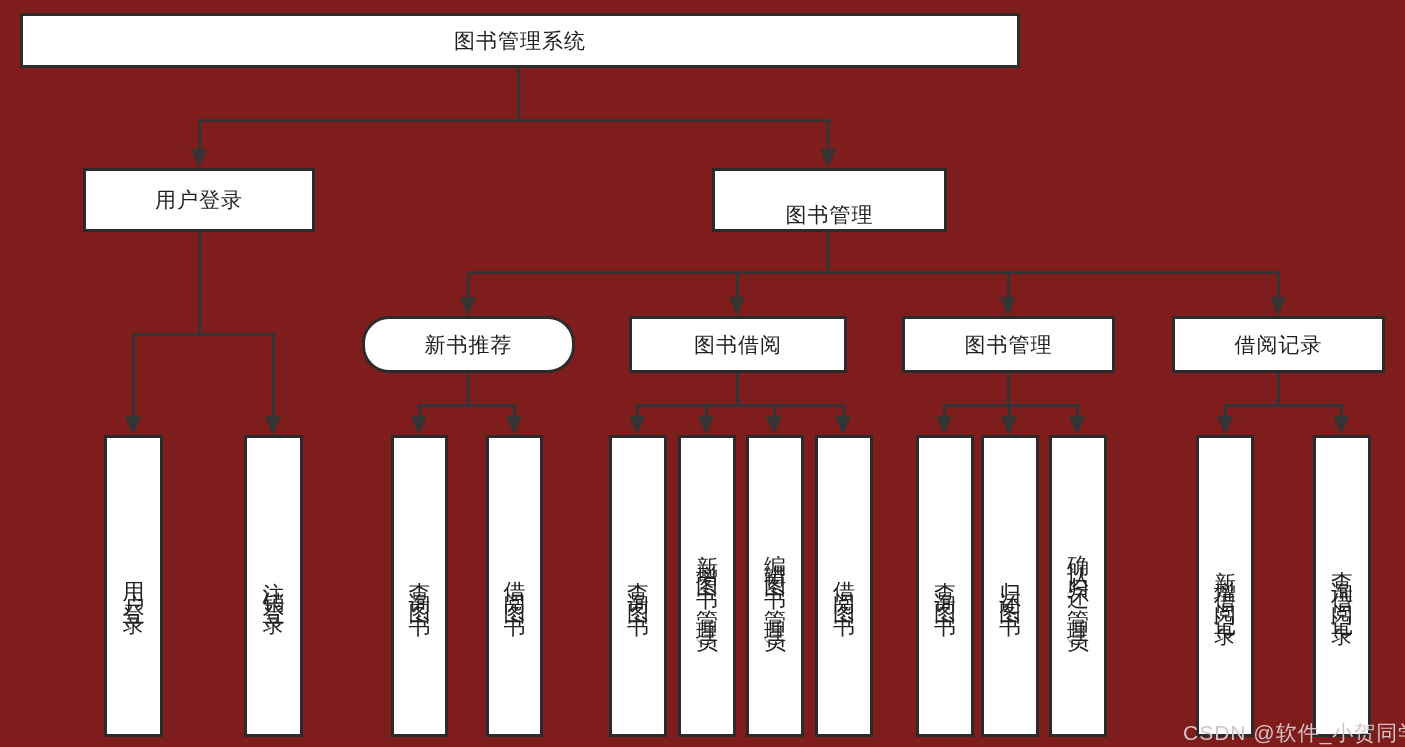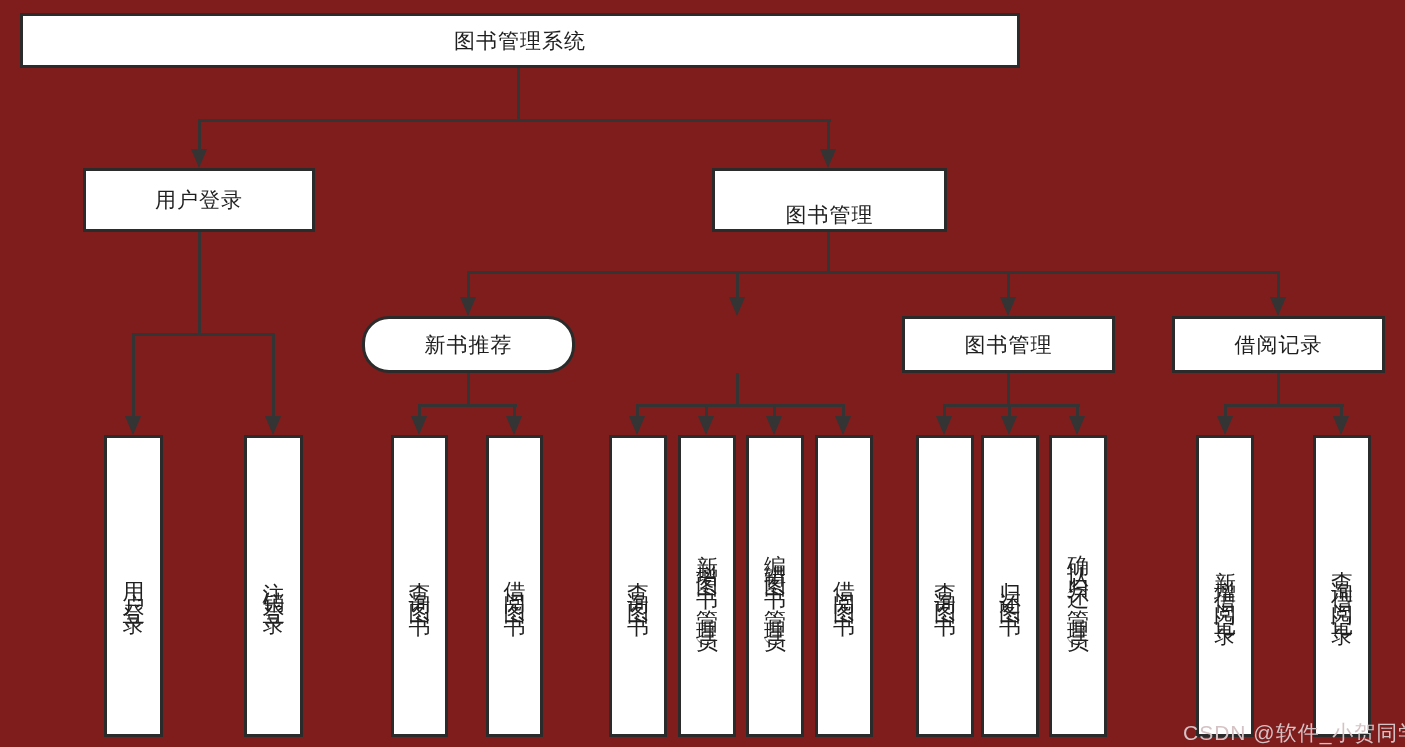--- a/index.html
+++ b/index.html
@@ -71,20 +71,23 @@
   <div class="arrow" style="left:460px;top:297px;"></div>
   <div class="vline" style="left:736px;top:271px;height:27px;"></div>
   <div class="arrow" style="left:729px;top:297px;"></div>
   <div class="vline" style="left:1007px;top:271px;height:27px;"></div>
   <div class="arrow" style="left:1000px;top:297px;"></div>
   <div class="vline" style="left:1277px;top:271px;height:27px;"></div>
   <div class="arrow" style="left:1270px;top:297px;"></div>
 
   <div class="box" style="left:362px;top:316px;width:213px;height:57px;border-radius:27px;">
     <span>新书推荐</span>
+  </div>
+  <div class="box" style="left:629px;top:316px;width:218px;height:57px;">
+    <span>图书借阅</span>
   </div>
   <div class="box" style="left:902px;top:316px;width:213px;height:57px;">
     <span>图书管理</span>
   </div>
   <div class="box" style="left:1172px;top:316px;width:213px;height:57px;">
     <span>借阅记录</span>
   </div>
 
   <div class="vline" style="left:467px;top:373px;height:33px;"></div>
   <div class="hline" style="left:418px;top:404px;width:99px;"></div>

